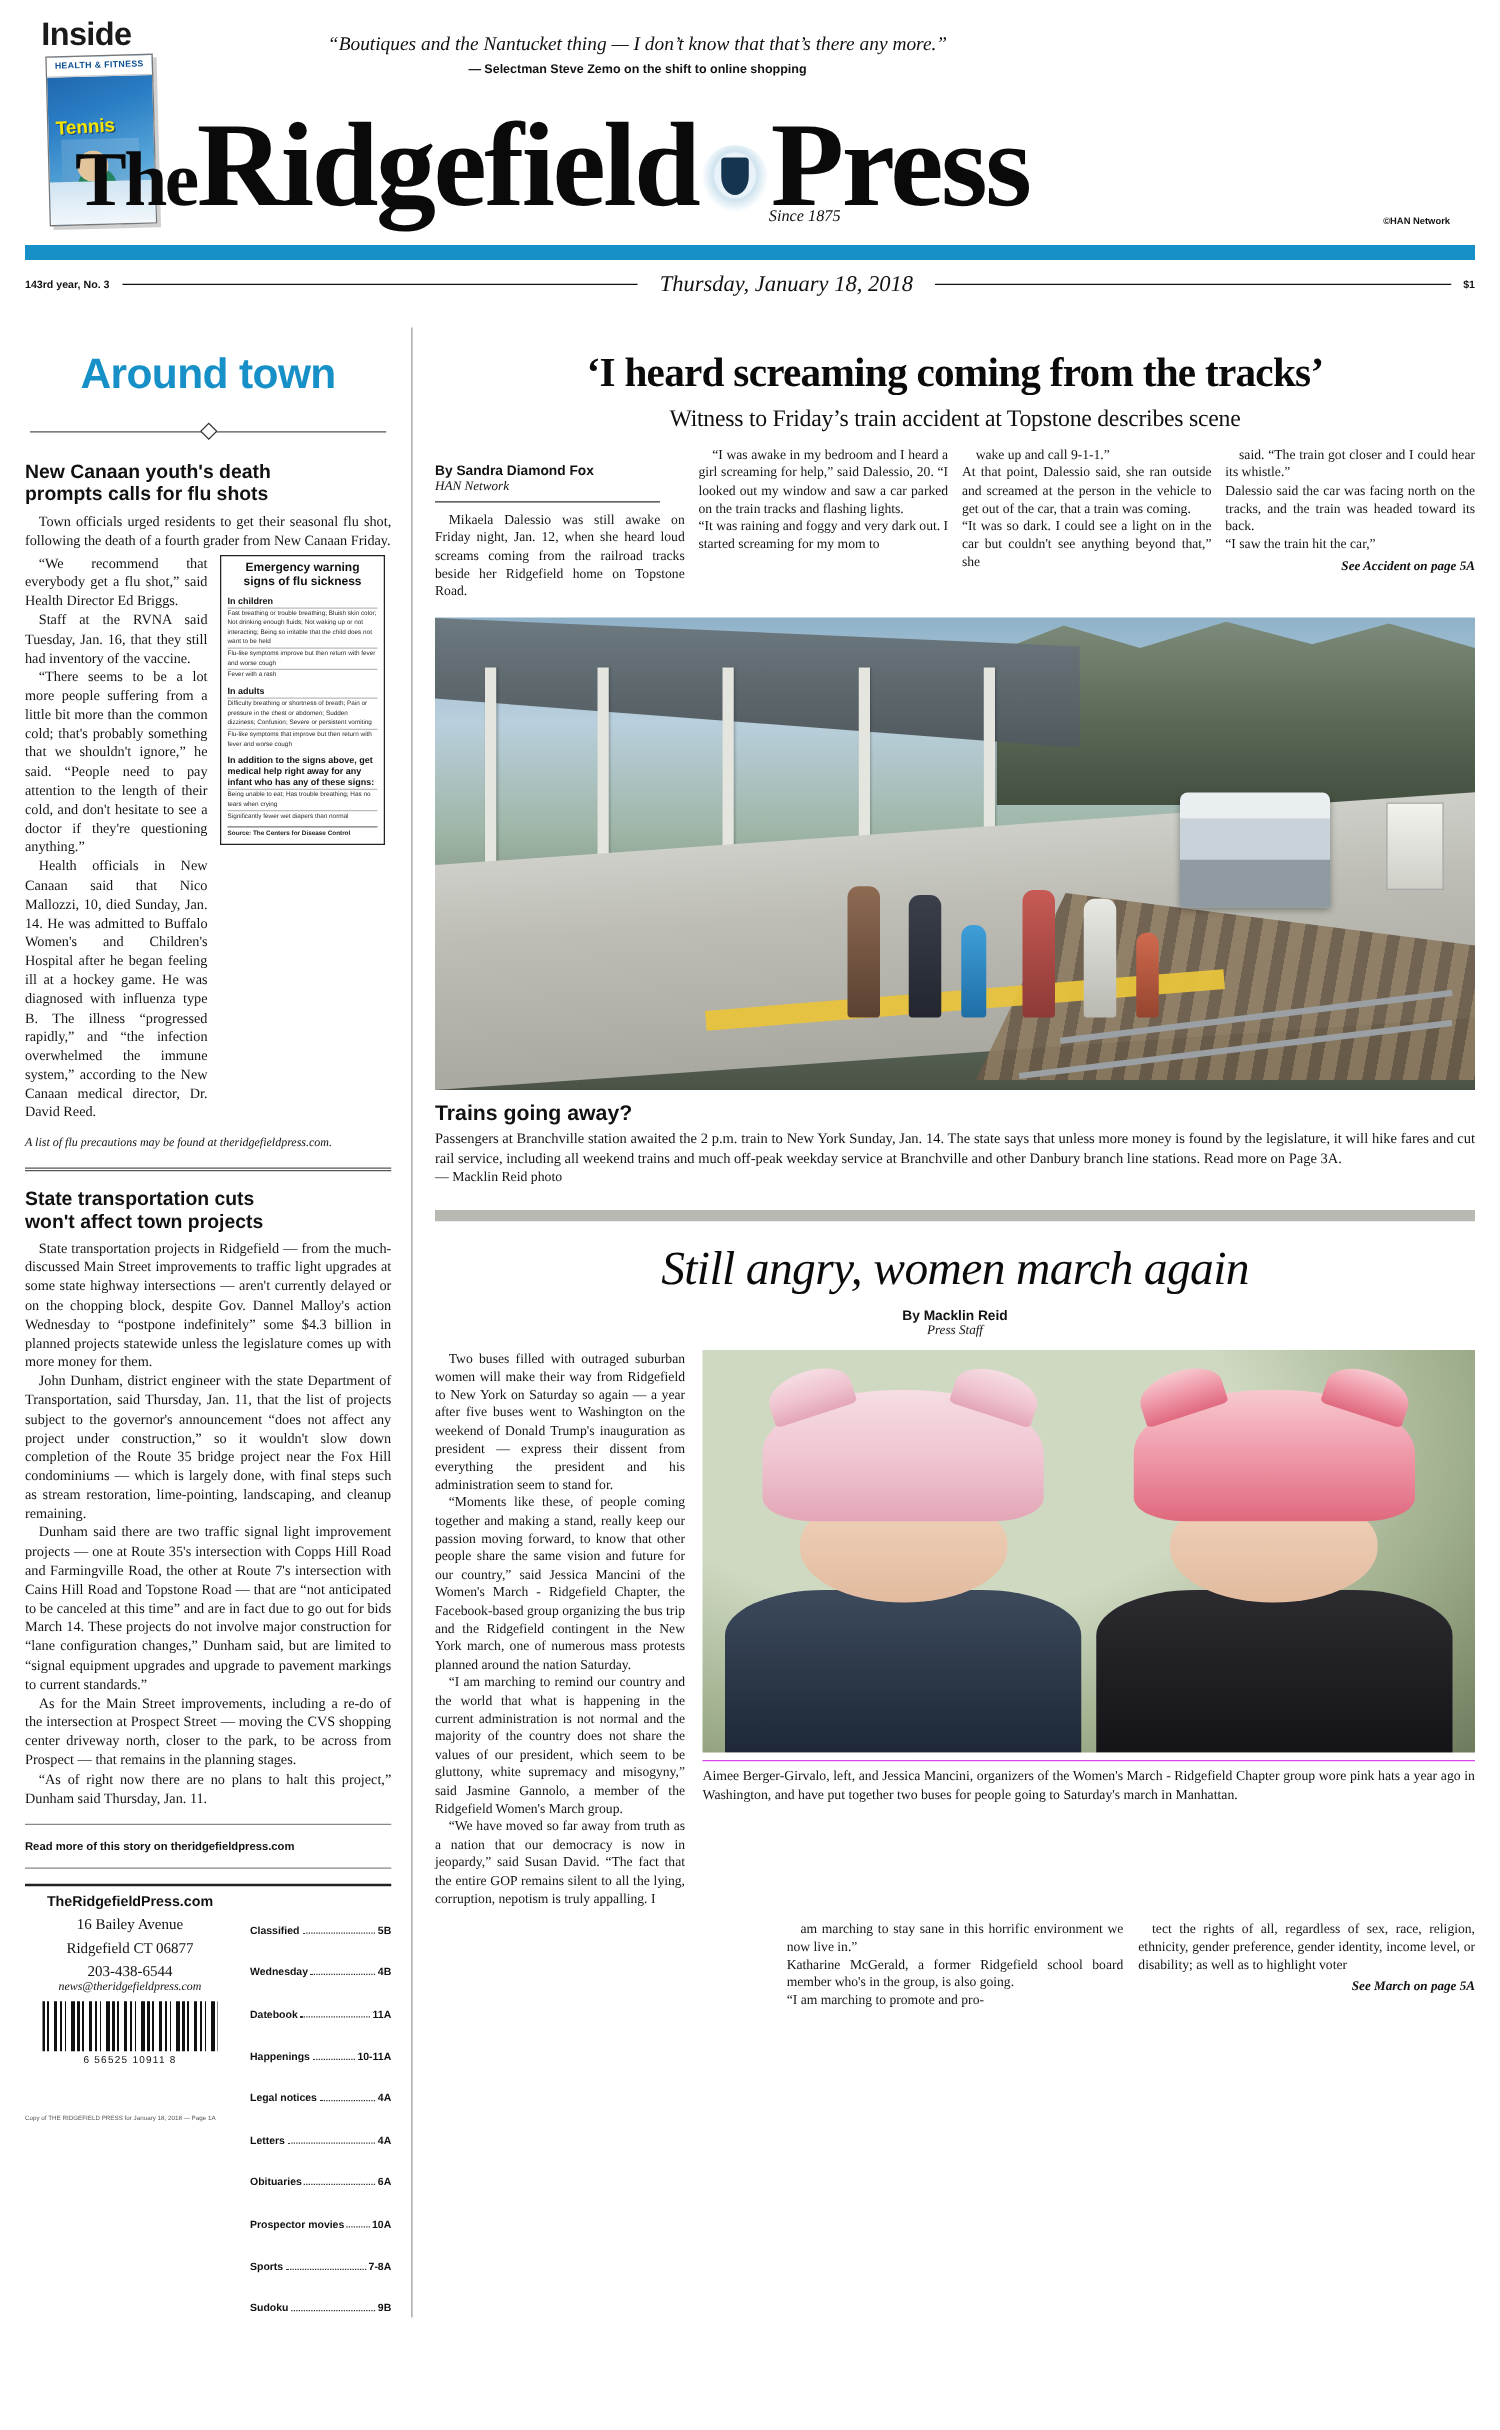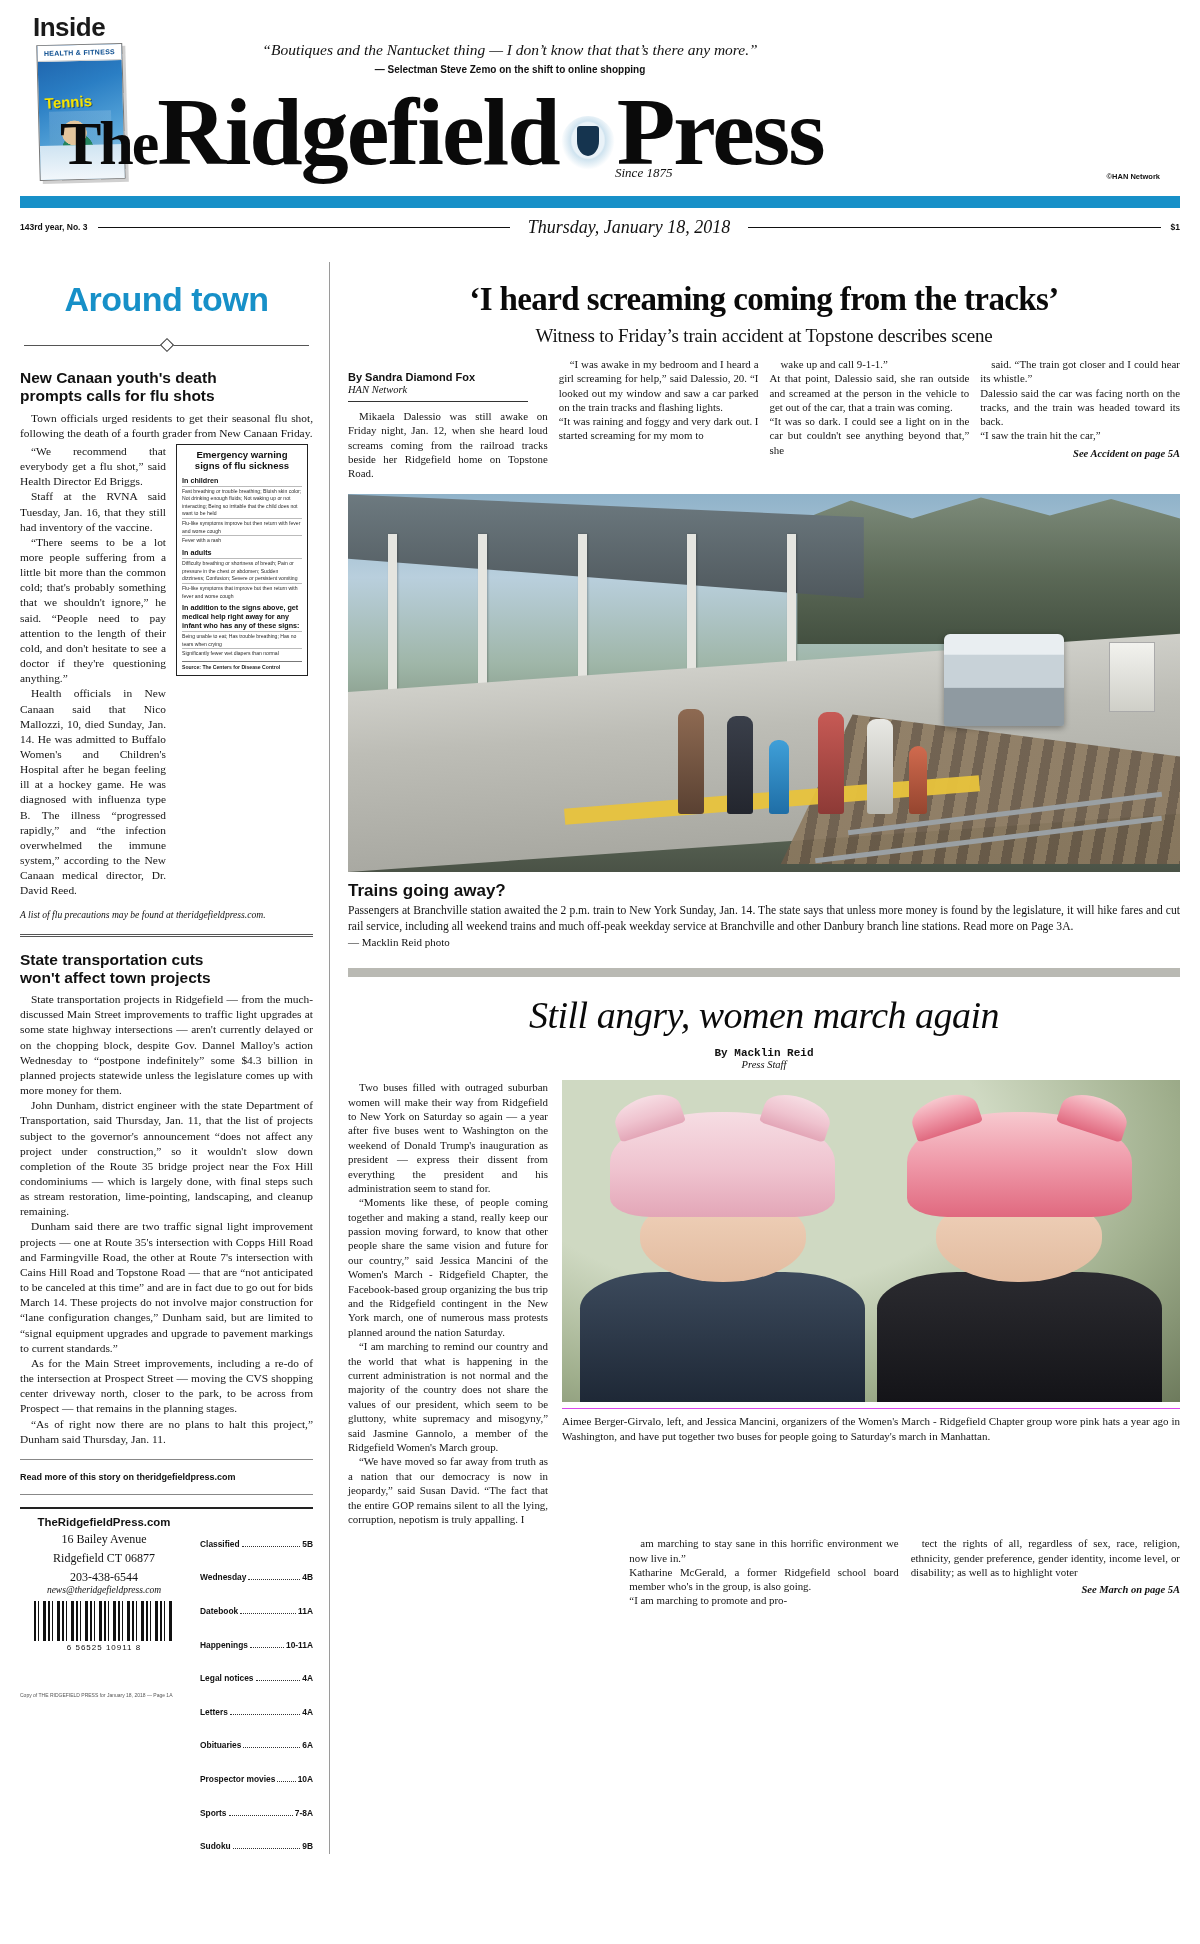--- a/index.html
+++ b/index.html
@@ -43,21 +43,21 @@
     position:absolute; left:10px; top:66px; width:62px; height:62px;
     background: radial-gradient(circle at 40% 35%, #e3c59c 0 22%, rgba(227,197,156,0) 23%),
                 radial-gradient(circle at 45% 62%, #24845f 0 30%, rgba(36,132,95,0) 31%),
                 linear-gradient(180deg,rgba(255,255,255,.15),rgba(0,0,0,.08));
   }
   .mag-foot {
     position:absolute; bottom:0; left:0; right:0; height:34px;
     background: linear-gradient(180deg,#cfe4f2,#f2f7fb);
   }
   .pullquote {
-    position: absolute; left: 160px; top: 40px; width: 700px;
+    position: absolute; left: 160px; top: 26px; width: 700px;
     text-align: center;
   }
   .pullquote .q {
     font-family: "Liberation Serif", serif; font-style: italic;
     font-size: 15.5px; color: #111; line-height: 1.25;
   }
   .pullquote .attr {
     margin-top: 5px;
     font-family: "Liberation Sans", sans-serif;
     font-weight: bold; font-size: 10px; color:#111;
@@ -298,21 +298,21 @@
   }
 
   .section-rule { height: 9px; background:#b9b9b3; margin: 20px 0 0 0; }
 
   .march-head {
     font-family:"Liberation Serif", serif; font-style: italic;
     font-size: 38px; color:#0a0a0a; text-align:center; margin-top: 16px; letter-spacing:-0.5px;
   }
   .march-byline { text-align:center; margin-top: 10px; }
   .march-byline .n {
-    font-family:Liberation Mono, monospace; font-weight:bold; font-size: 11px; color:#111;
+    font-family:Liberation Sans, sans-serif; font-weight:bold; font-size: 11px; color:#111;
   }
   .march-byline .o {
     font-family:"Liberation Serif", serif; font-style: italic; font-size: 10.5px; color:#111;
   }
 
   .march-grid { display:grid; grid-template-columns: 200px 1fr; gap: 14px; margin-top: 10px; }
   .march-grid .body-txt { font-size: 10.9px; line-height: 1.32; }
 
   .photo-women {
     width: 100%; height: 322px; position:relative; overflow:hidden;

